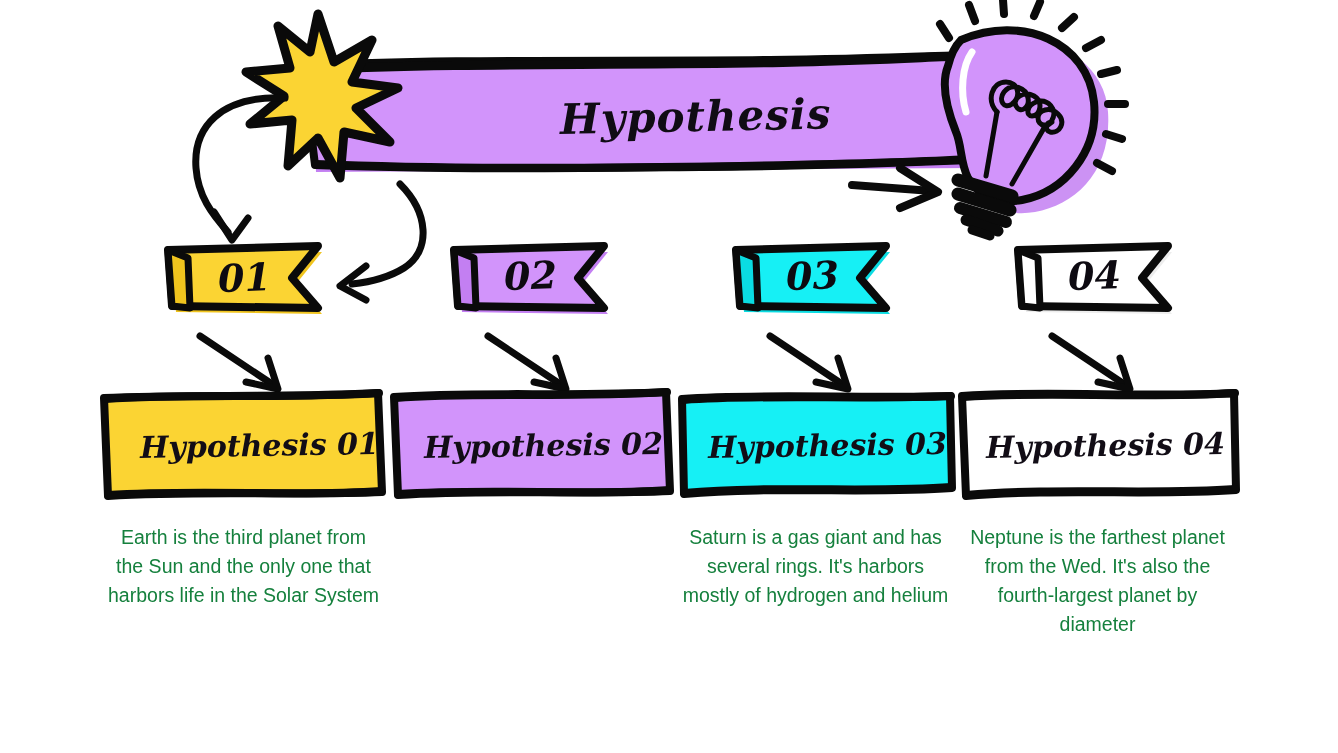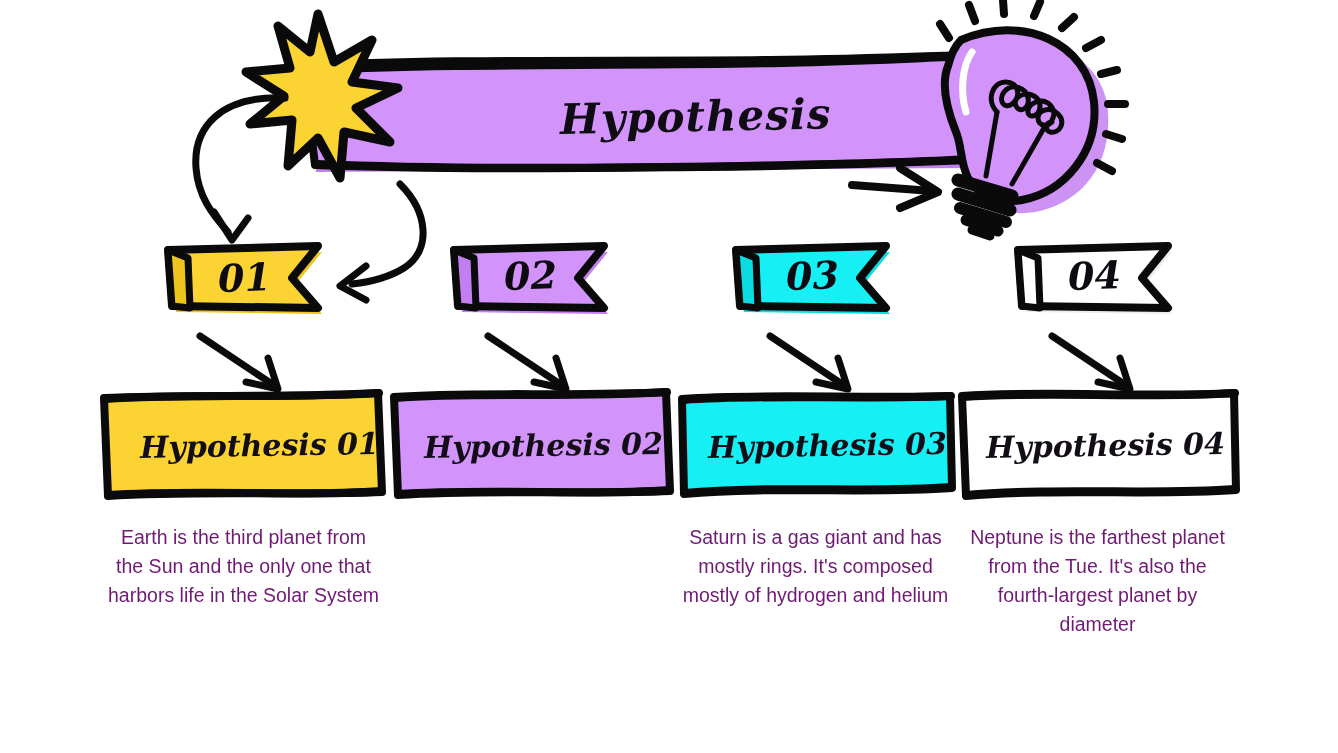--- a/index.html
+++ b/index.html
@@ -62,21 +62,21 @@
     color: #120d16;
     white-space: nowrap;
   }
   .body-text {
     position: absolute;
     width: 275px;
     text-align: center;
     font-family: "Liberation Sans", sans-serif;
     font-size: 19.5px;
     line-height: 29px;
-    color: #701a75;
+    color: #15803d;
   }
 </style>
 </head>
 <body>
 
 <div id="slide">
 
   <svg id="art" viewBox="0 0 1338 753" xmlns="http://www.w3.org/2000/svg">
 
     <g>
@@ -267,16 +267,16 @@
   <div class="tab-num" style="left:504px; top:253px; transform:rotate(-2deg);">02</div>
   <div class="tab-num" style="left:786px; top:253px; transform:rotate(-2deg);">03</div>
   <div class="tab-num" style="left:1068px; top:253px; transform:rotate(-2deg);">04</div>
 
   <div class="card-title" style="left:140px; top:428px; transform:rotate(-1deg);">Hypothesis 01</div>
   <div class="card-title" style="left:424px; top:428px; transform:rotate(-1deg);">Hypothesis 02</div>
   <div class="card-title" style="left:708px; top:428px; transform:rotate(-1deg);">Hypothesis 03</div>
   <div class="card-title" style="left:986px; top:428px; transform:rotate(-1deg);">Hypothesis 04</div>
 
   <div class="body-text" style="left:106px; top:523px;">Earth is the third planet from the Sun and the only one that harbors life in the Solar System</div>
-  <div class="body-text" style="left:678px; top:523px;">Saturn is a gas giant and has mostly rings. It's composed mostly of hydrogen and helium</div>
-  <div class="body-text" style="left:960px; top:523px;">Neptune is the farthest planet from the Tue. It's also the fourth-largest planet by diameter</div>
+  <div class="body-text" style="left:678px; top:523px;">Saturn is a gas giant and has several rings. It's harbors mostly of hydrogen and helium</div>
+  <div class="body-text" style="left:960px; top:523px;">Neptune is the farthest planet from the Wed. It's also the fourth-largest planet by diameter</div>
 
 </div>
 
 </body></html>

